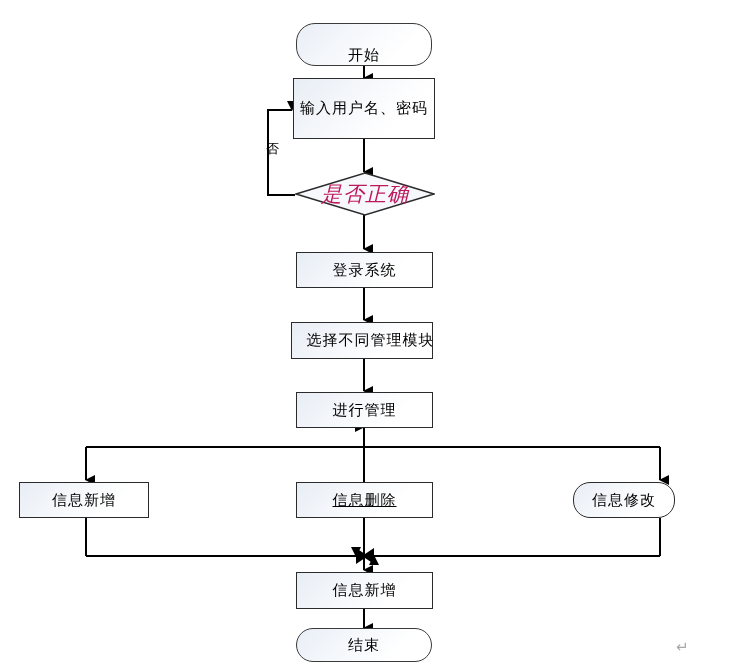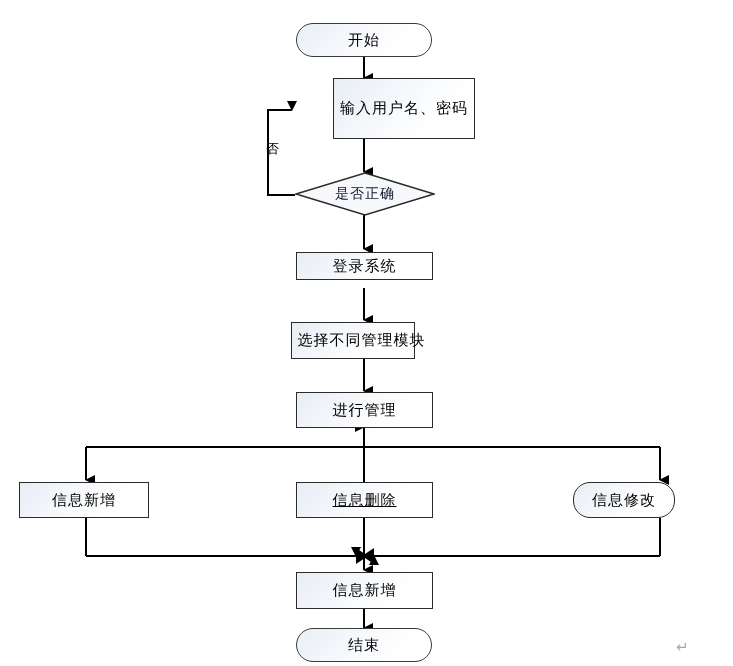--- a/index.html
+++ b/index.html
@@ -37,24 +37,25 @@
     position:absolute;
     z-index:3;
     display:flex;
     align-items:center;
     justify-content:center;
   }
   .diamond-wrap svg{position:absolute;left:0;top:0;}
   .diamond-label{
     position:relative;
     z-index:4;
-    font-size:14px;
+    font-size:21px;
     letter-spacing:1px;
-    color:#0f172a;
+    color:#be185d;
     white-space:nowrap;
+    font-style:italic;
   }
   .edge-label{
     position:absolute;
     font-size:13px;
     color:#000;
     z-index:4;
     white-space:nowrap;
     background:transparent;
   }
   .pilcrow{
@@ -112,40 +113,40 @@
 
     <line x1="364" y1="609" x2="364" y2="628" marker-end="url(#arrowDown)"></line>
   </g>
 
   <g fill="#000000">
     <path d="M356,548 L356,564 L368,556 z"></path>
     <path d="M374,548 L374,564 L362,556 z"></path>
   </g>
 </svg>
 
-<div class="node terminator" style="left:296px;top:23px;width:136px;height:34px;">
+<div class="node terminator" style="left:296px;top:23px;width:136px;height:43px;align-items:flex-end;">
   <span>开始</span>
 </div>
 
-<div class="node box" style="left:293px;top:78px;width:142px;height:61px;margin-left:40px;">
+<div class="node box" style="left:293px;top:78px;width:142px;height:61px;">
   <span>输入用户名、密码</span>
 </div>
 
 <div class="diamond-wrap" style="left:295px;top:172px;width:140px;height:44px;">
   <svg width="140" height="44" viewBox="0 0 140 44" xmlns="http://www.w3.org/2000/svg">
     <polygon points="70,1 139,22 70,43 1,22" fill="#f6f8fc" stroke="#2b2b2b" stroke-width="1.4"></polygon>
   </svg>
   <span class="diamond-label">是否正确</span>
 </div>
 
-<div class="node box" style="left:296px;top:252px;width:137px;height:28px;">
+<div class="node box" style="left:296px;top:252px;width:137px;height:36px;">
   <span>登录系统</span>
 </div>
 
-<div class="node box" style="left:291px;top:322px;width:124px;height:37px;padding-left:17px;">
+<div class="node box" style="left:291px;top:322px;width:142px;height:37px;padding-left:17px;">
   <span>选择不同管理模块</span>
 </div>
 
 <div class="node box" style="left:296px;top:392px;width:137px;height:36px;">
   <span>进行管理</span>
 </div>
 
 <div class="node box" style="left:19px;top:482px;width:130px;height:36px;">
   <span>信息新增</span>
 </div>

